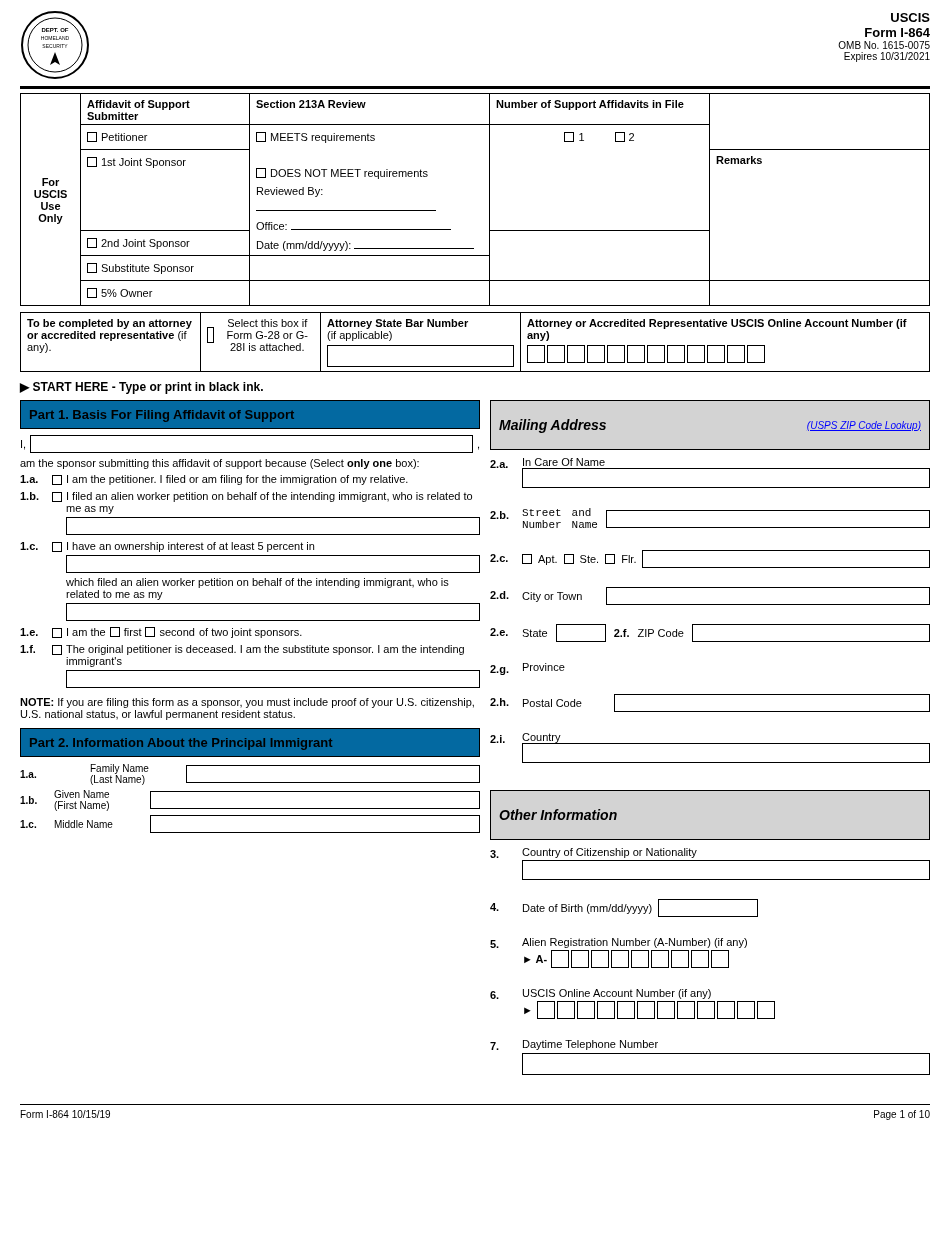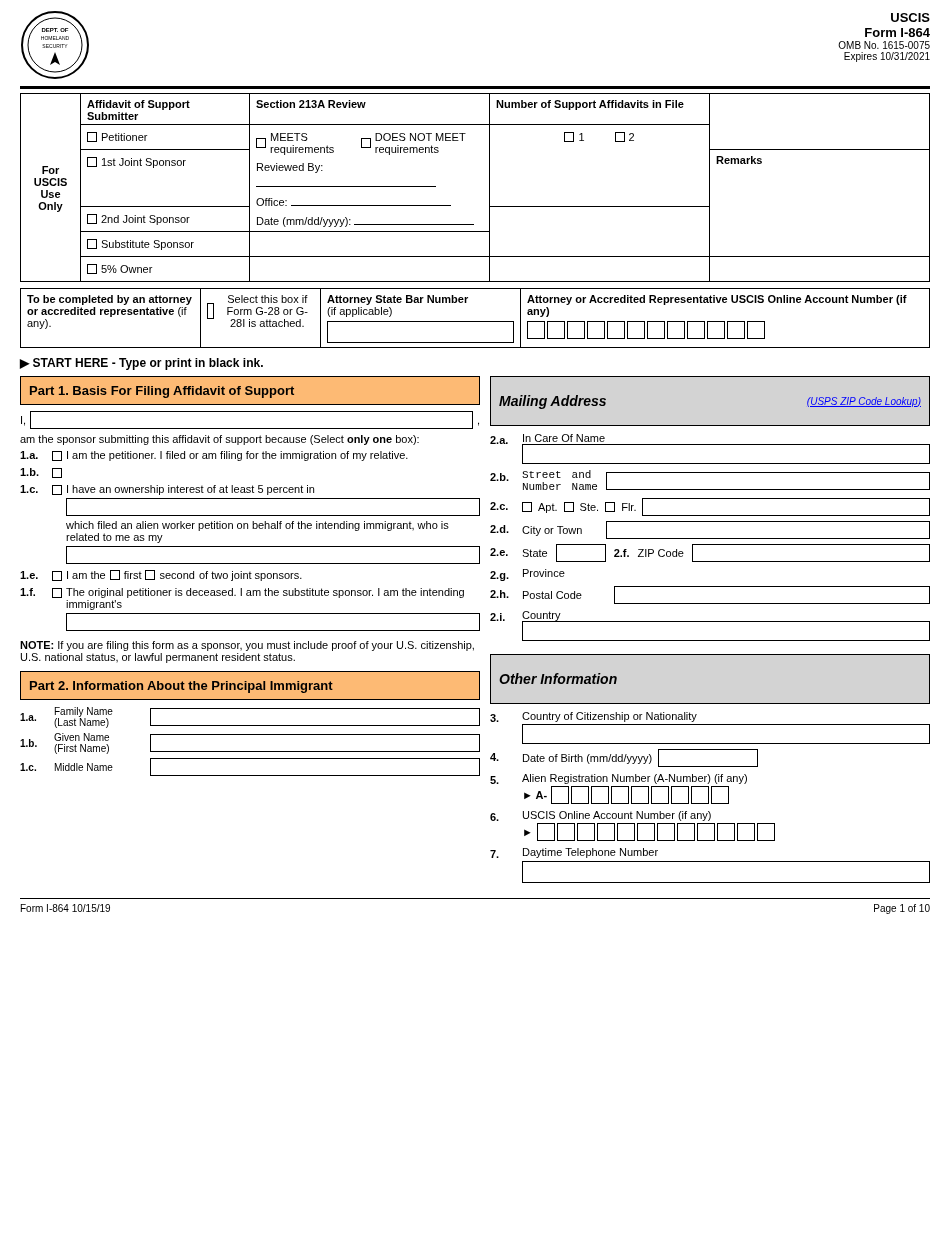--- a/index.html
+++ b/index.html
@@ -87,20 +87,21 @@
       display: inline-block;
       flex-shrink: 0;
     }
     .review-cell {
       width: 240px;
     }
     .review-row {
       display: flex;
       gap: 20px;
       margin-bottom: 4px;
+      flex-direction: column;
     }
     .underline-field {
       display: inline-block;
       border-bottom: 1px solid #000;
       min-width: 180px;
       height: 14px;
     }
     .number-of-affidavits {
       width: 220px;
     }
@@ -161,21 +162,21 @@
     .left-col {
       width: 460px;
       flex-shrink: 0;
     }
     .right-col {
       flex: 1;
     }
 
     
     .part-header {
-      background: #fdba74;
+      background: #0369a1;
       border: 1px solid #000;
       padding: 6px 8px;
       font-size: 13px;
       font-weight: bold;
       margin-bottom: 6px;
     }
     .part-header-italic {
       background: #d3d3d3;
       border: 1px solid #000;
       padding: 16px 8px;
@@ -245,21 +246,21 @@
       font-weight: bold;
       width: 28px;
       flex-shrink: 0;
       font-size: 10px;
     }
 
     
     .addr-row {
       display: flex;
       align-items: flex-start;
-      margin-bottom: 5px;
+      margin-bottom: 19px;
       gap: 4px;
     }
     .addr-label {
       font-weight: bold;
       width: 28px;
       flex-shrink: 0;
       padding-top: 2px;
     }
     .addr-content {
       flex: 1;
@@ -475,20 +476,24 @@
 
     <div class="option-row">
       <span class="opt-label">1.a.</span>
       <span class="chk" style="margin-top:2px; flex-shrink:0;"></span>
       <span class="opt-body">I am the petitioner.  I filed or am filing for the immigration of my relative.</span>
     </div>
 
     <div class="option-row">
       <span class="opt-label">1.b.</span>
       <span class="chk" style="margin-top:2px; flex-shrink:0;"></span>
+      <div class="opt-body">
+        <div>I filed an alien worker petition on behalf of the intending immigrant, who is related to me as my</div>
+        <div class="input-box-full" style="margin-top:3px;"></div>
+      </div>
     </div>
 
     <div class="option-row">
       <span class="opt-label">1.c.</span>
       <span class="chk" style="margin-top:2px; flex-shrink:0;"></span>
       <div class="opt-body">
         <div>I have an ownership interest of at least 5 percent in</div>
         <div class="input-box-full" style="margin-top:3px;"></div>
         <div style="margin-top:3px;">which filed an alien worker petition on behalf of the intending immigrant, who is related to me as my</div>
         <div class="input-box-full" style="margin-top:3px;"></div>
@@ -521,21 +526,21 @@
     <div class="note-box">
       <strong>NOTE:</strong>  <span>If you are filing this form as a sponsor, you must include proof of your U.S. citizenship, U.S. national status, or lawful permanent resident status.</span>
     </div>
 
     <div class="part-header part2-section">
       <span>Part 2.  Information About the Principal Immigrant</span>
     </div>
 
     <div class="part2-row">
       <span class="part2-label">1.a.</span>
-      <div style="display:flex; flex-direction:column; width:90px; flex-shrink:0;">
+      <div style="display:flex; flex-direction:column; width:90px; flex-shrink:0;margin-left:36px;">
         <span class="inline-label">Family Name</span>
         <span class="inline-label">(Last Name)</span>
       </div>
       <div class="input-box" style="flex:1; height:18px;"></div>
     </div>
     <div class="part2-row">
       <span class="part2-label">1.b.</span>
       <div style="display:flex; flex-direction:column; width:90px; flex-shrink:0;">
         <span class="inline-label">Given Name</span>
         <span class="inline-label">(First Name)</span>

